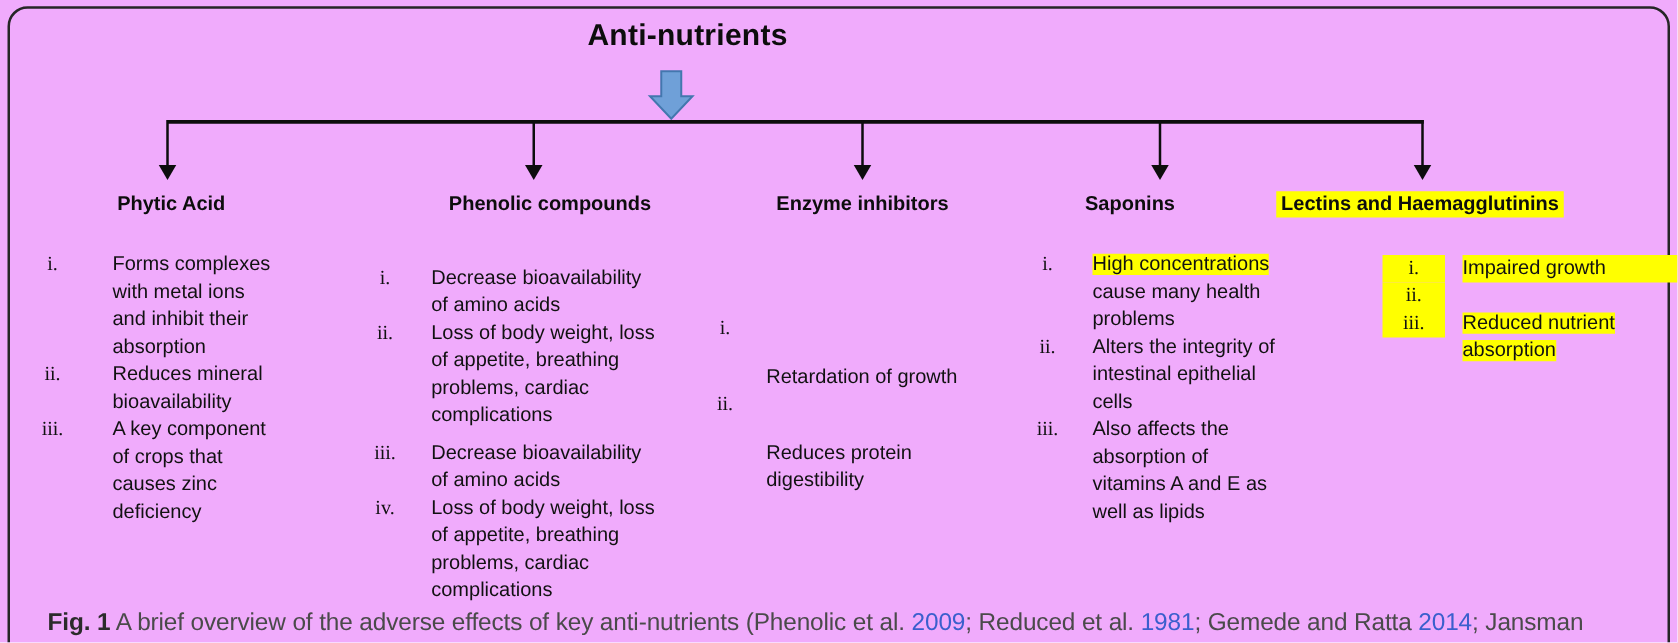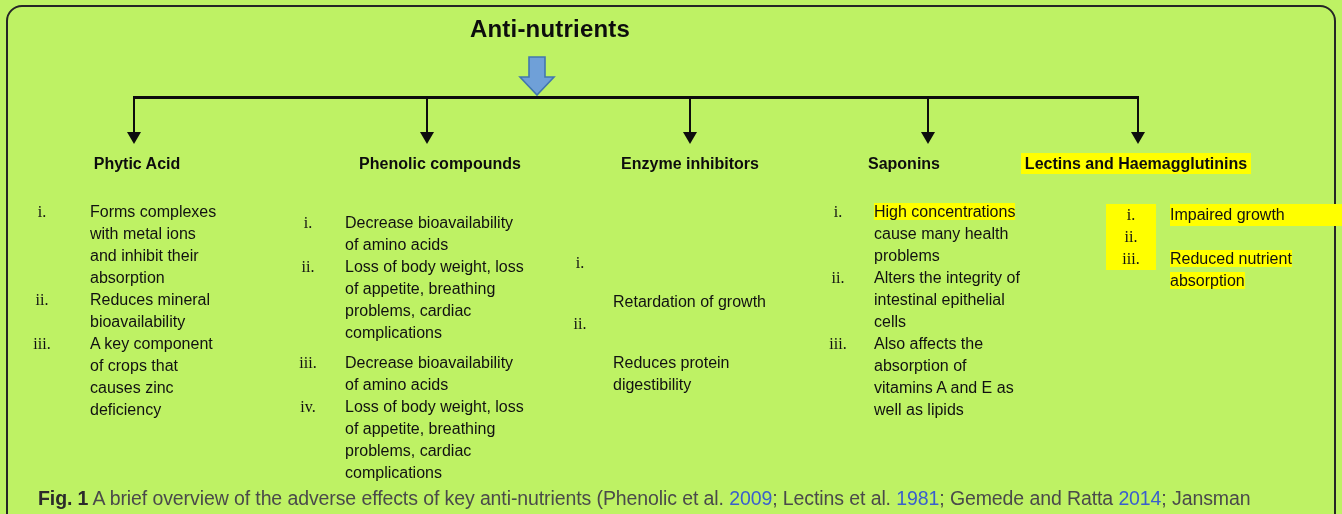--- a/index.html
+++ b/index.html
@@ -1,18 +1,18 @@
 <!DOCTYPE html>
 <html style="--highlight: #ffff00; --arrow-fill: #6fa0d8; --arrow-stroke: #4377ae; --line: #0d0d0d; --link: #3a5fcd;"><head>
 <meta charset="utf-8">
 <style>
   * { margin:0; padding:0; box-sizing:border-box; }
   html,body { background:#fff; }
   body { font-family:"Liberation Sans", sans-serif; }
-  #stage { position:relative; width:1342px; height:514px; overflow:hidden; background:#bef264; }
+  #stage { position:relative; width:1342px; height:514px; overflow:hidden; background:#f0abfc; }
 
   
   .fig-border { position:absolute; left:6px; top:5px; width:1330px; height:600px;
     border:2px solid #262626; border-radius:16px; }
 
   
   .title { position:absolute; left:440px; top:15px; width:220px; text-align:center;
     font-size:24px; font-weight:bold; color:#0d0d0d; letter-spacing:.2px; }
 
   
@@ -177,16 +177,16 @@
       <span class="num">ii.</span>
       </div>
     <div class="row">
       <span class="num">iii.</span>
       <span class="txt"><span class="hl">Reduced nutrient
 absorption</span></span>
       </div>
   </div>
 
   <div class="caption">
-    <span class="fig-label">Fig. 1</span><span> A brief overview of the adverse effects of key anti-nutrients (Phenolic et al. </span><span class="link">2009</span><span>; Lectins et al. </span><span class="link">1981</span><span>; Gemede and Ratta </span><span class="link">2014</span><span>; Jansman</span>
+    <span class="fig-label">Fig. 1</span><span> A brief overview of the adverse effects of key anti-nutrients (Phenolic et al. </span><span class="link">2009</span><span>; Reduced et al. </span><span class="link">1981</span><span>; Gemede and Ratta </span><span class="link">2014</span><span>; Jansman</span>
   </div>
 
 </div>
 
 </body></html>

